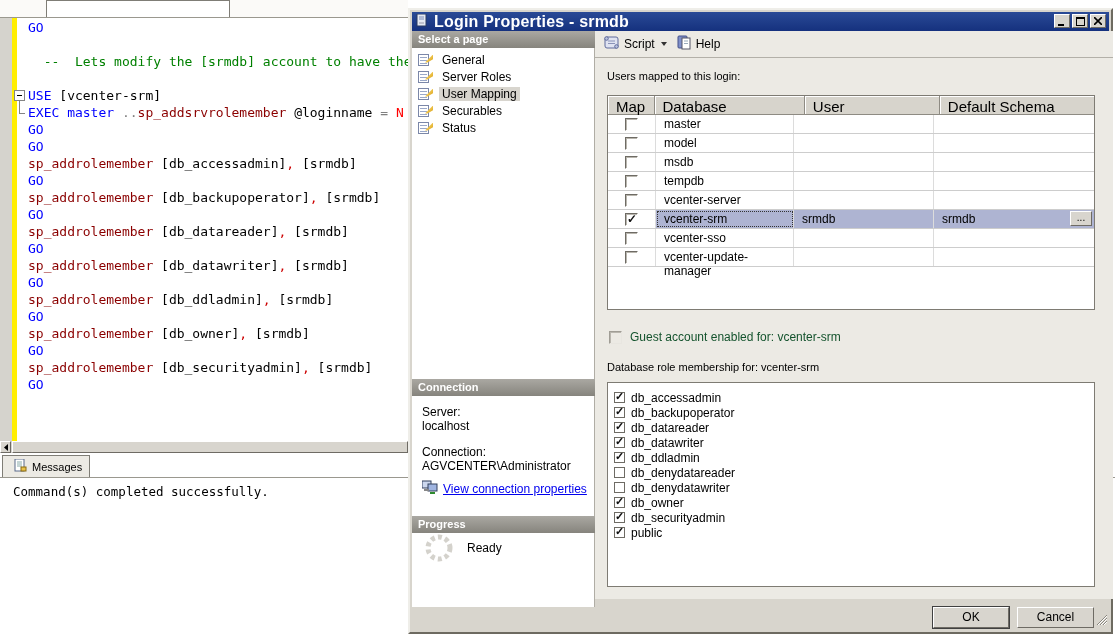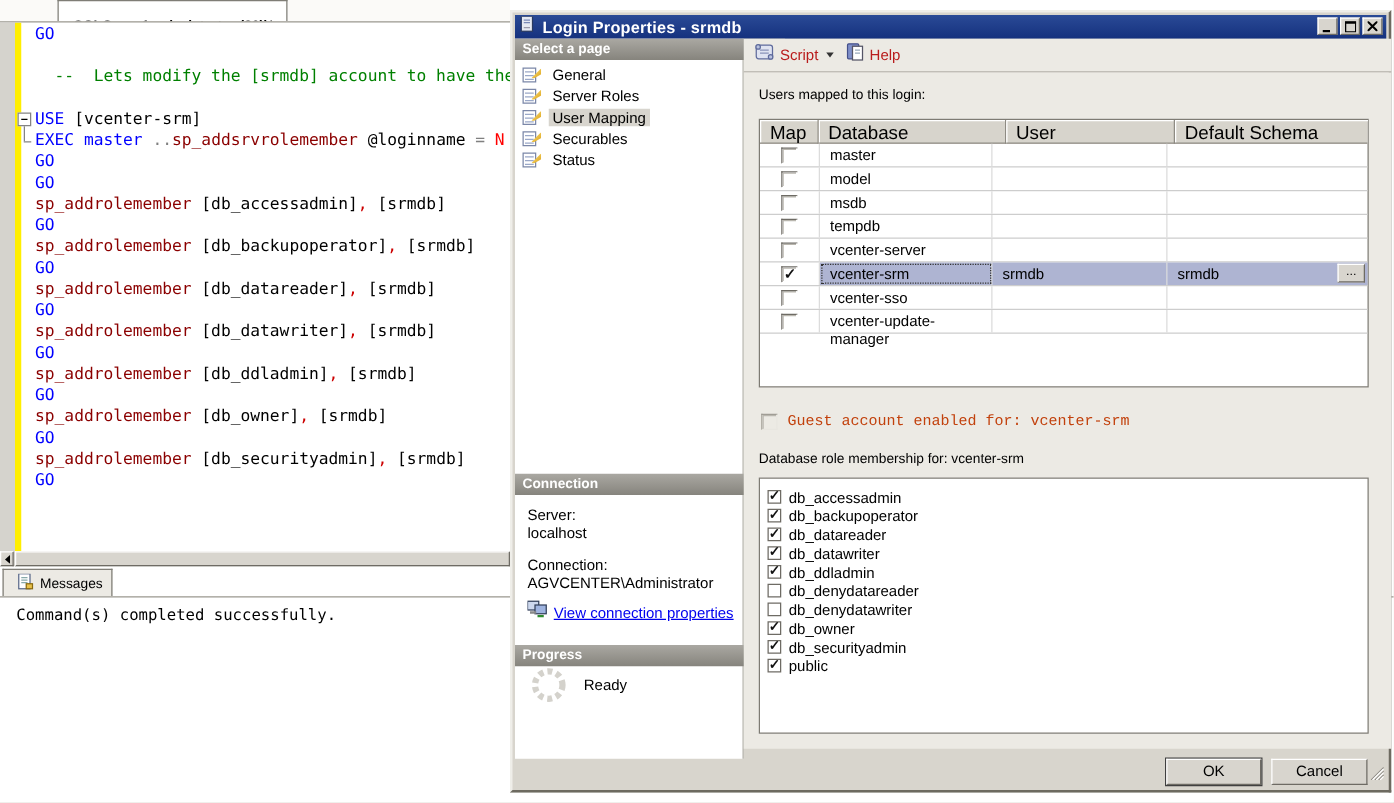--- a/index.html
+++ b/index.html
@@ -35,21 +35,21 @@
              font-size:11px; color:#000; }
   #msg-pane { left:0; top:477px; width:1115px; height:165px; background:#fff; border-top:1px solid #9a988f; }
   #msg-text { padding:6px 0 0 13px; font-family:"DejaVu Sans Mono", monospace; font-size:12.5px; color:#000; }
 
   
   #dialog { left:408px; top:8px; width:705px; height:626px; background:#d8d5cd;
             border:2px solid; border-color:#efeee9 #6d6a60 #6d6a60 #efeee9; z-index:10; }
   #titlebar { left:2px; top:2px; width:697px; height:19px;
               background:linear-gradient(180deg, var(--titlebar2,#2a4a96), var(--titlebar,#15317e));
               display:flex; align-items:center; padding-left:4px; }
-  #title-text { color:#fff; font-size:13px; font-weight:bold; margin-left:6px; letter-spacing:.2px; }
+  #title-text { color:#fff; font-size:16px; font-weight:bold; margin-left:6px; letter-spacing:.2px; }
   #winbtns { position:absolute; right:3px; top:2px; display:flex; gap:2px; }
   .winbtn { width:16px; height:14px; background:#d8d5ce; border:1px solid; border-color:#fff #6e6b64 #6e6b64 #fff;
             display:flex; align-items:center; justify-content:center; }
 
   #leftcol { left:2px; top:21px; width:183px; height:576px; background:#fff; border-right:1px solid #b0ada5; }
   .sec-header { position:absolute; left:0; width:216px; height:17px;
                 background:linear-gradient(180deg,#aaa8a2,#86847d); color:#fff; font-size:11px; font-weight:bold;
                 padding:2px 0 0 6px; }
   #pages-header { top:0; }
   #pages-list { position:absolute; left:0; top:20px; width:182px; }
@@ -64,21 +64,21 @@
   #conn-header { top:348px; }
   .conn-label { position:absolute; left:10px; font-size:12px; color:#000; }
   #progress-header { top:485px; }
   #spinner-wrap { position:absolute; left:12px; top:502px; width:32px; height:32px; }
   #ready-text { position:absolute; left:55px; top:510px; font-size:12px; color:#000; }
   #conn-link-row { position:absolute; left:10px; top:449px; display:flex; align-items:center; gap:5px; }
   #conn-link { font-size:12px; color:var(--link,#0000ee); text-decoration:underline; }
 
   #toolbar { left:185px; top:21px; width:518px; height:27px; background:#eceae4; border-bottom:1px solid #b3b0a8;
              display:flex; align-items:center; padding-left:8px; gap:4px; }
-  .tb-label { font-size:12px; color:#b91c1c; }
+  .tb-label { font-size:12px; color:#000000; }
   .tb-arrow { width:0; height:0; border-left:3px solid transparent; border-right:3px solid transparent; border-top:4px solid #333; margin:0 6px 0 2px; }
   #content { left:185px; top:48px; width:518px; height:541px; background:#eceae4; }
 
   .plain-label { position:absolute; font-size:11px; color:#000; }
   #users-label { left:12px; top:12px; }
   #map-table { position:absolute; left:12px; top:37px; width:488px; height:215px; background:#fff; border:1px solid #7e7b73; }
   #tbl-header { display:flex; height:19px; }
   .th { background:#d7d4cc; border-right:1px solid #8e8b83; border-bottom:1px solid #8e8b83;
         box-shadow:inset 1px 1px 0 #fff; font-size:15px; color:#000; padding:2px 0 0 8px; }
   .th:nth-child(1) { width:48px; } .th:nth-child(2) { width:156px; } .th:nth-child(3) { width:140px; } .th:nth-child(4) { width:160px; border-right:none; }
@@ -89,21 +89,21 @@
   .tr.selected .c-db, .tr.selected .c-user, .tr.selected .c-schema { background:var(--sel,#aeb4d2); }
   .tr.selected .c-db { outline:1px dotted #333; outline-offset:-2px; }
   .cb13 { width:13px; height:13px; background:#fff; border:1px solid; border-color:#6e6b64 #fff #fff #6e6b64;
           box-shadow:inset 1px 1px 0 #b9b6ae; position:relative; }
   .cb13.checked::after { content:"\2713"; position:absolute; left:1px; top:-2px; font-size:12px; font-weight:bold; color:#111; }
   .cb13.disabled { background:#eceae4; border-color:#a09d95 #e8e6e0 #e8e6e0 #a09d95; }
   .ellipsis-btn { position:absolute; right:2px; top:1px; width:22px; height:15px; background:#d8d5ce;
                   border:1px solid; border-color:#fff #6e6b64 #6e6b64 #fff; font-size:10px; text-align:center; line-height:11px; color:#000; }
 
   #guest-row { position:absolute; left:14px; top:272px; display:flex; align-items:center; gap:8px; }
-  #guest-label { font-size:12px; color:#c2410c;font-family:Liberation Mono, monospace; }
+  #guest-label { font-size:12px; color:#14532d; }
   #roles-label { left:12px; top:303px; }
   #role-list { position:absolute; left:12px; top:324px; width:488px; height:205px; background:#fff; border:1px solid #7e7b73; padding-top:7px; overflow:hidden; }
   .role-item { height:15px; display:flex; align-items:center; gap:6px; padding-left:6px; }
   .cb11 { width:11px; height:11px; background:#fff; border:1px solid #6e6b64; position:relative; flex:none; }
   .cb11.checked::after { content:"\2713"; position:absolute; left:0px; top:-3px; font-size:11px; font-weight:bold; color:#111; }
   .role-item .lbl { font-size:12px; color:#000; }
 
   .dlg-btn { position:absolute; top:597px; height:21px; background:#d8d5ce; border:1px solid; border-color:#fff #6e6b64 #6e6b64 #fff;
              font-size:12px; text-align:center; line-height:19px; color:#000; }
   #ok-btn { left:523px; width:76px; box-shadow:0 0 0 1px #404040; }

